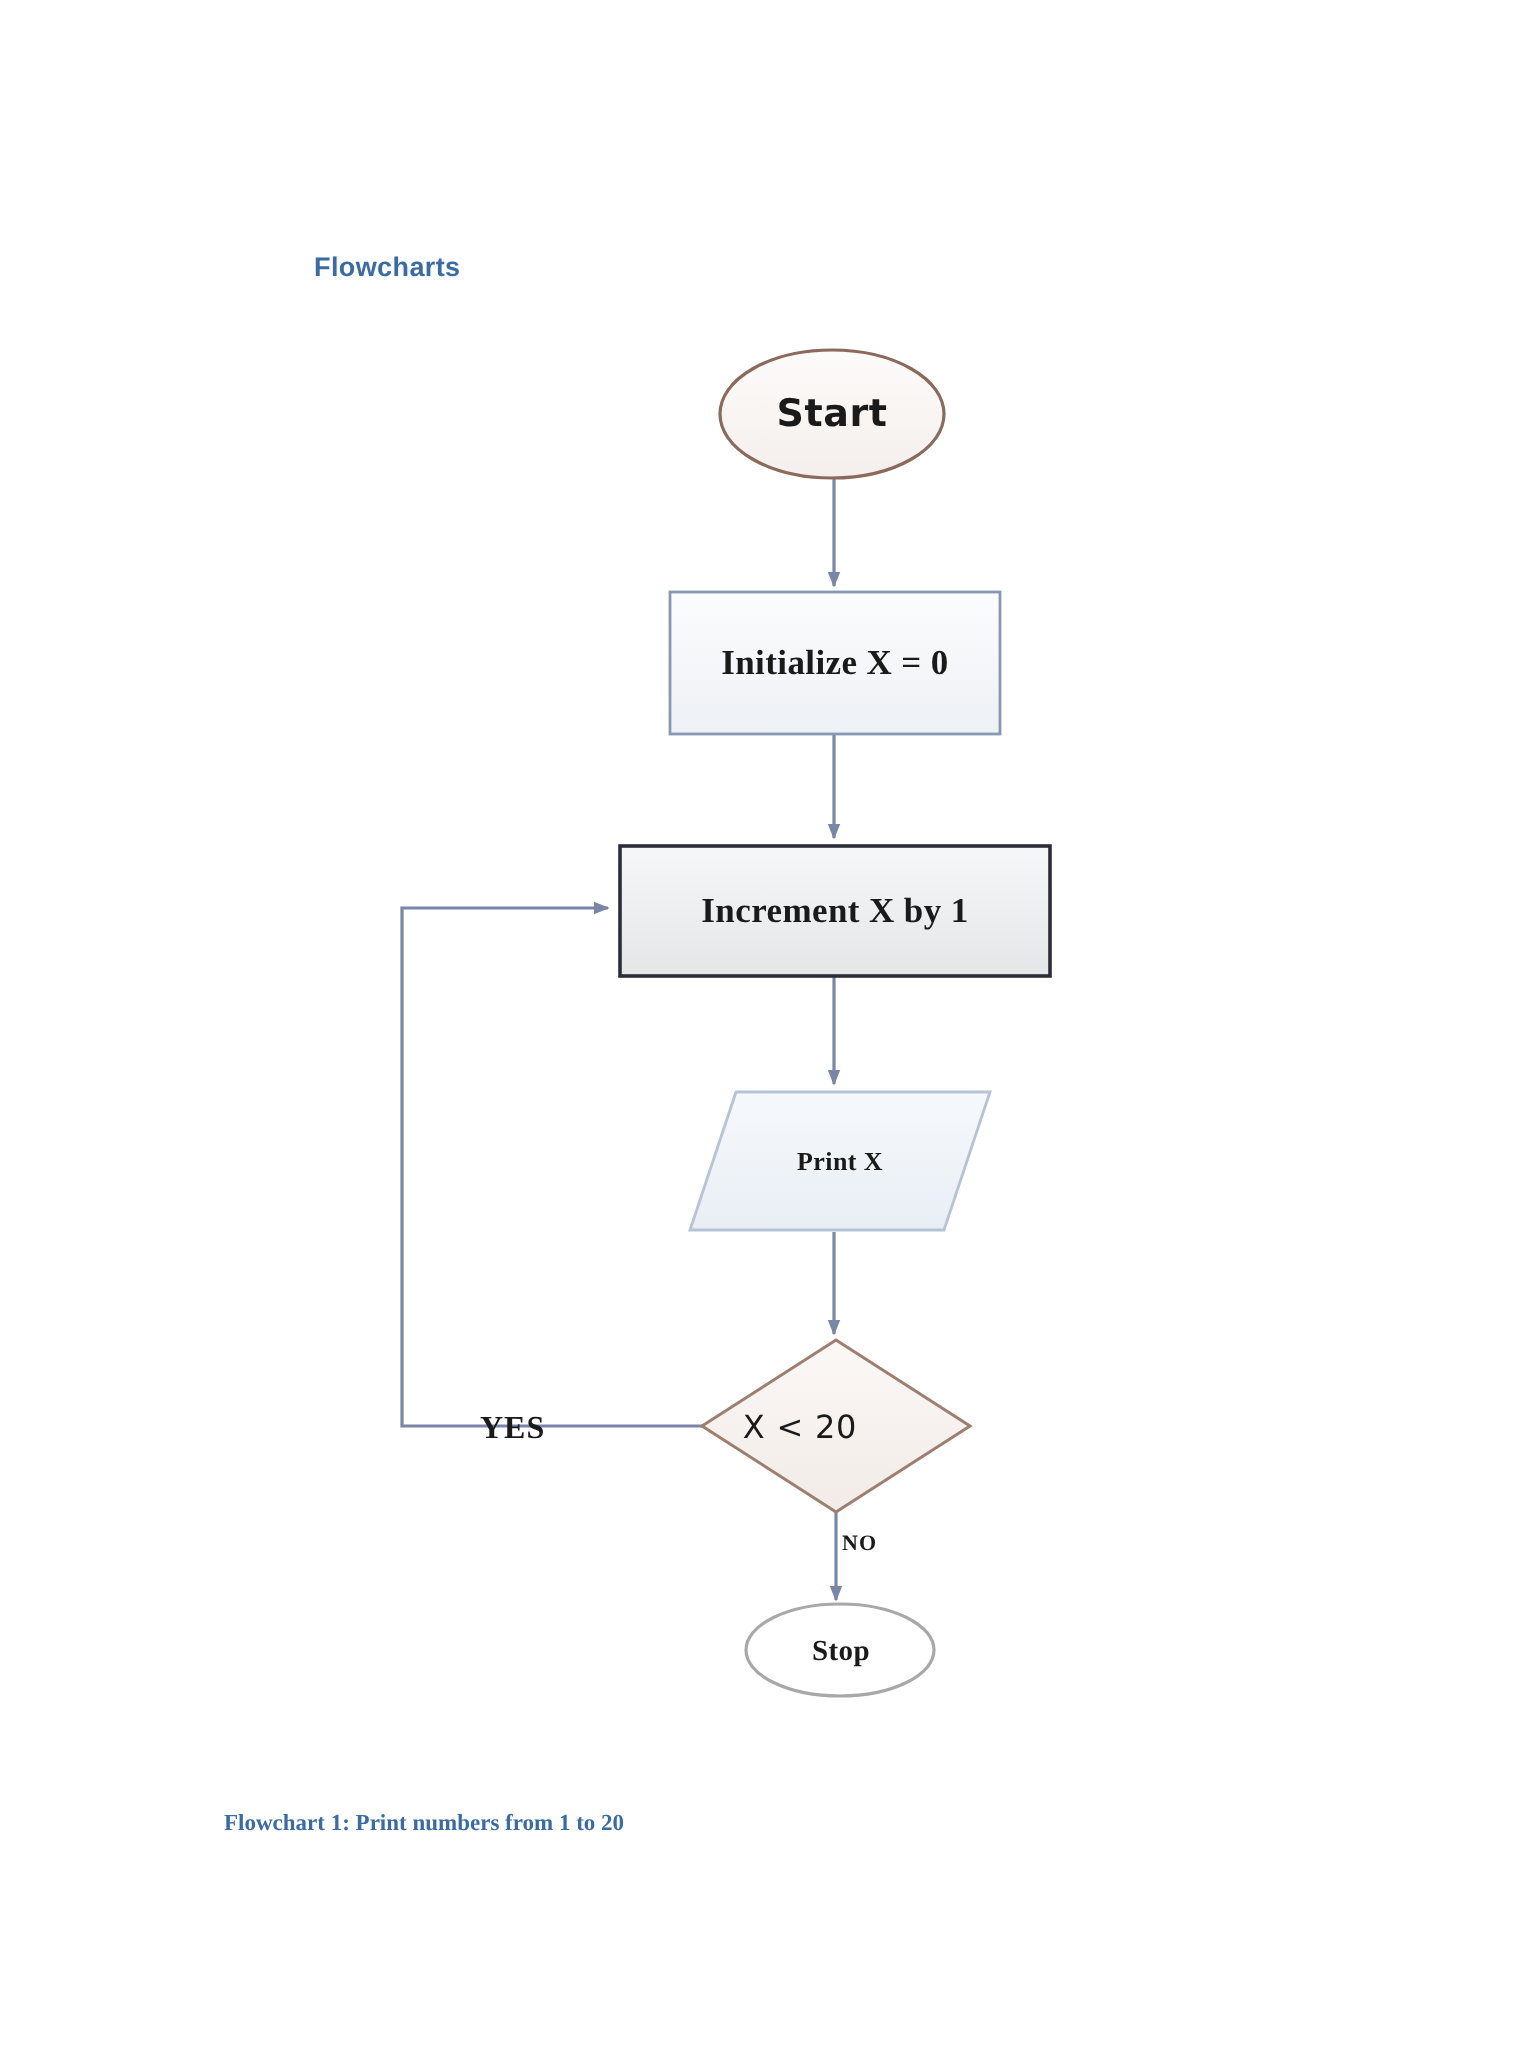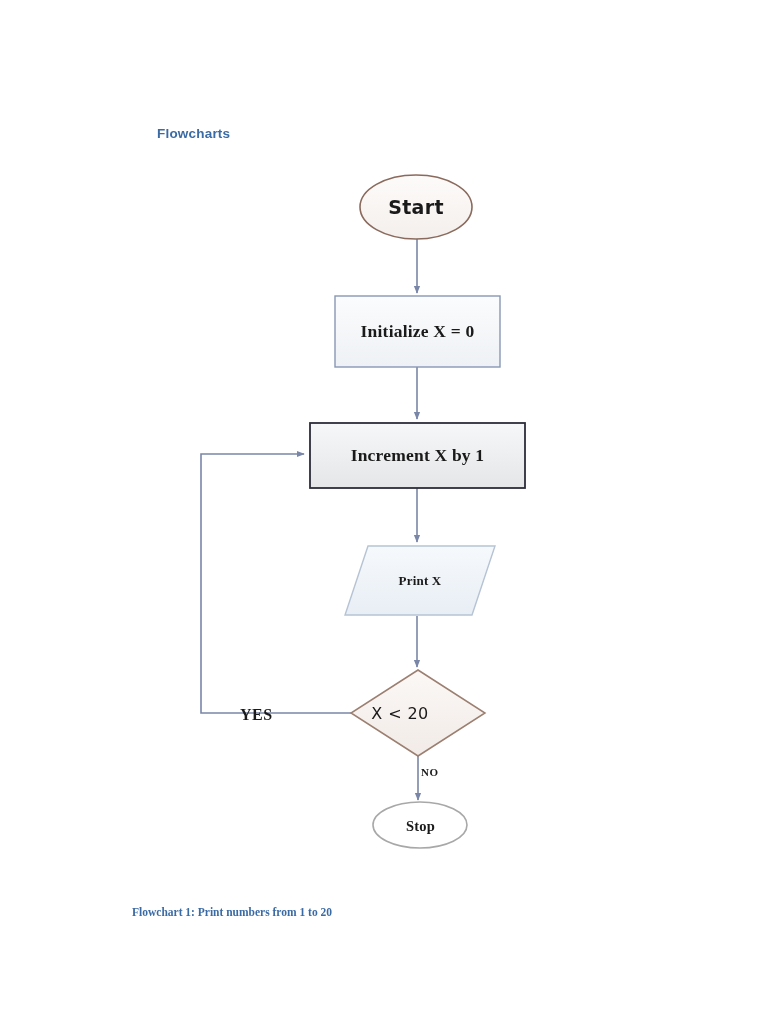--- a/index.html
+++ b/index.html
@@ -30,21 +30,20 @@
 
   #figure-caption {
     position: absolute;
     left: 112px;
     top: 906px;
     font-family: "Liberation Serif", serif;
     font-size: 11.5px;
     font-weight: bold;
     color: #3b6ba5;
     white-space: nowrap;
-    margin-left: 20px;
   }
 
   #flow-canvas {
     position: absolute;
     left: 0;
     top: 0;
     width: 768px;
     height: 1024px;
   }
 

